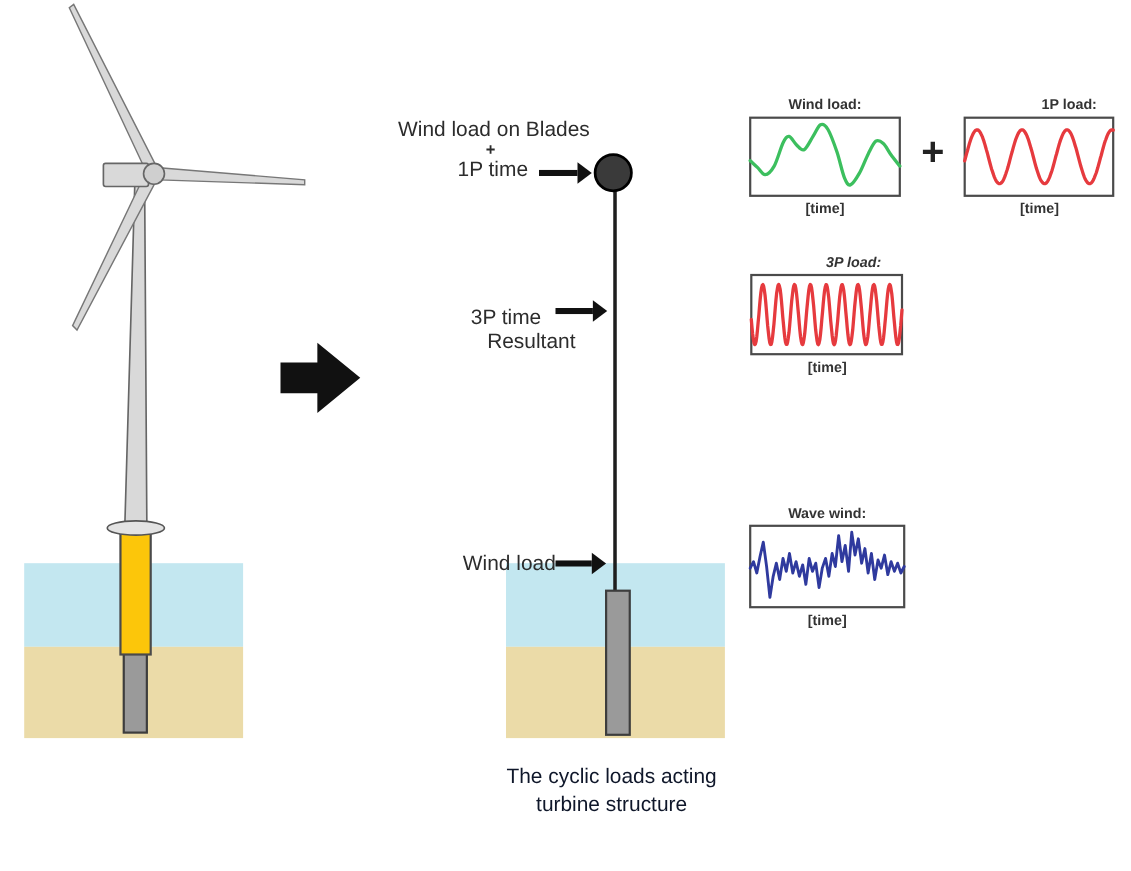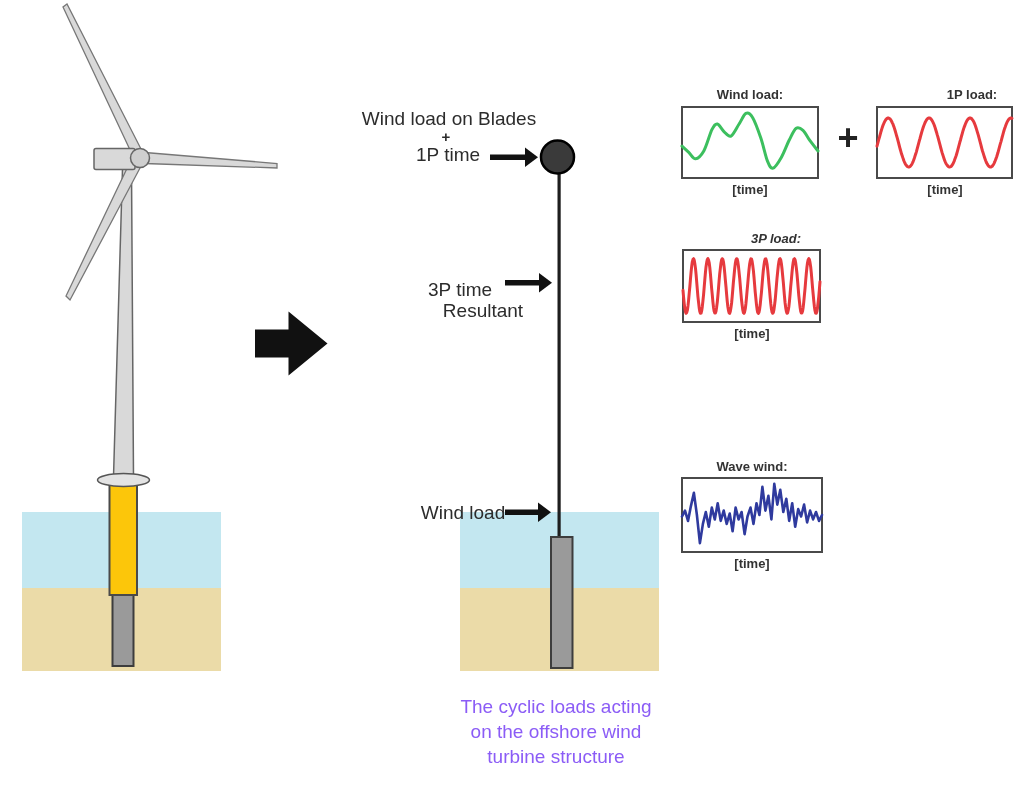--- a/index.html
+++ b/index.html
@@ -5,21 +5,21 @@
   html,body{margin:0;padding:0;background:#fff;}
   .stage{position:relative;width:1028px;height:792px;background:#fff;overflow:hidden;
          font-family:"Liberation Sans", sans-serif;color:#2d2d2d;}
   svg{position:absolute;left:0;top:0;}
   .lbl{position:absolute;transform:translateX(-50%);white-space:nowrap;
        font-size:19px;color:#2c2c2c;text-align:center;}
   .lbl.small{font-size:13px;font-weight:600;color:#333;}
   .lbl.plus-small{font-size:15px;font-weight:700;}
   .lbl.plus-big{font-size:36px;font-weight:700;color:#222;}
   .caption{position:absolute;left:556px;top:694px;transform:translateX(-50%);
-           text-align:center;font-size:19px;line-height:25px;color:#8b5cf6;}
+           text-align:center;font-size:19px;line-height:25px;color:#0f172a;}
 </style>
 </head>
 <body>
 
 <div class="stage">
 
   <svg width="1028" height="792" viewBox="0 0 1028 792">
 
     <g>
       <rect x="22" y="512" width="199" height="76" fill="#c3e7f0"></rect>
@@ -85,21 +85,20 @@
   <div class="lbl plus-small" style="left:446px;top:128px;">+</div>
   <div class="lbl" style="left:448px;top:144px;">1P time</div>
 
   <div class="lbl" style="left:483px;top:256px;margin-top:44px;">Resultant</div>
   <div class="lbl" style="left:460px;top:279px;">3P time</div>
 
   <div class="lbl" style="left:463px;top:502px;">Wind load</div>
 
   <div class="caption">
     <div>The cyclic loads acting</div>
-    <div>on the offshore wind</div>
     <div>turbine structure</div>
   </div>
 
   <div class="lbl small" style="left:750px;top:87px;">Wind load:</div>
   <div class="lbl small" style="left:750px;top:182px;">[time]</div>
 
   <div class="lbl plus-big" style="left:848px;top:117px;">+</div>
 
   <div class="lbl small" style="left:945px;top:87px;margin-left:27px;">1P load:</div>
   <div class="lbl small" style="left:945px;top:182px;">[time]</div>

